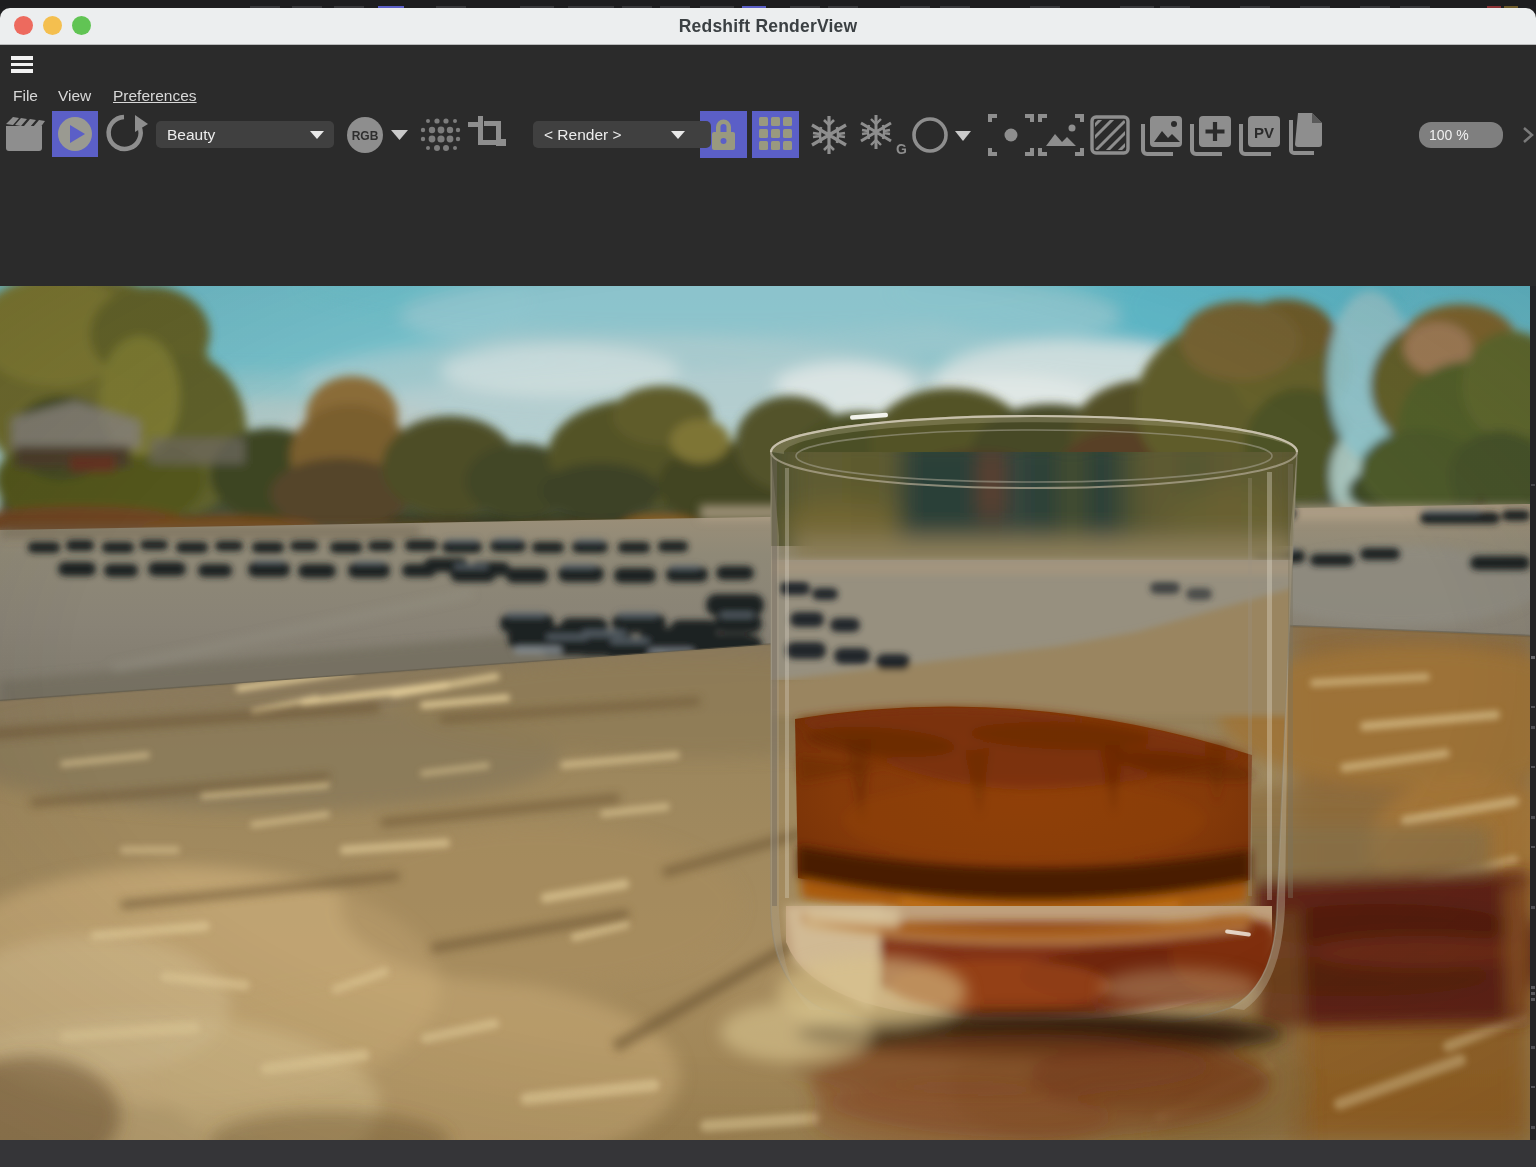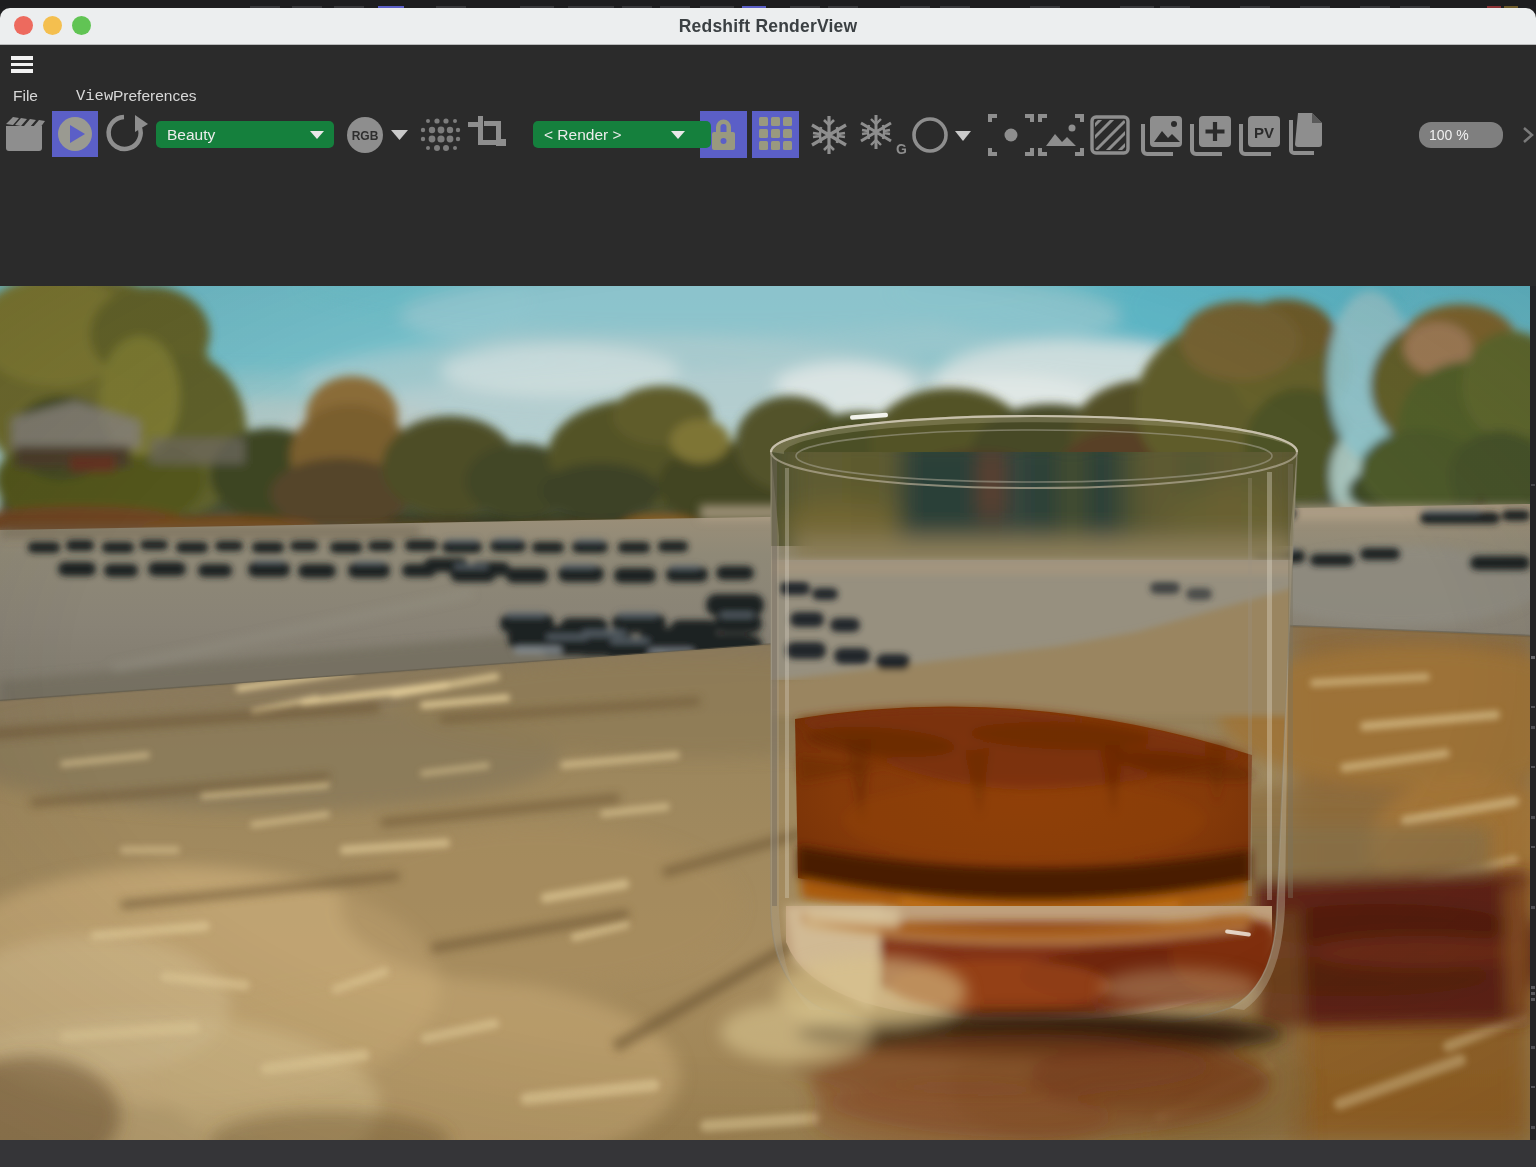--- a/index.html
+++ b/index.html
@@ -5,21 +5,21 @@
 html,body{margin:0;padding:0;width:1536px;height:1167px;overflow:hidden;background:#2b2b2b;font-family:"Liberation Sans",sans-serif;}
 #topstrip{position:absolute;left:0;top:0;width:1536px;height:8px;background:#1d1d1f;}
 #titlebar{position:absolute;left:0;top:8px;width:1536px;height:36px;background:#eceeef;border-bottom:1px solid #b9babb;border-radius:10px 10px 0 0;}
 .tl{position:absolute;top:8px;width:19px;height:19px;border-radius:50%;}
 #title{position:absolute;left:0;top:8px;width:1536px;text-align:center;font-weight:bold;font-size:17.5px;color:#3b4043;letter-spacing:0.2px;}
 #panel{position:absolute;left:0;top:45px;width:1536px;height:265px;background:#2b2b2b;}
 #hamb{position:absolute;left:11px;top:11px;width:22px;height:17px;}
 #hamb div{height:3.6px;background:#f2f2f2;margin-bottom:3px;}
 #menus{position:absolute;left:13px;top:42px;color:#d8d8d8;font-size:15.5px;}
 #menus span{margin-right:0px;}
-.drop{position:absolute;top:76px;height:27px;background:#15803d;border-radius:5px;color:#ececec;font-size:15.5px;line-height:27px;padding-left:11px;box-sizing:border-box;}
+.drop{position:absolute;top:76px;height:27px;background:#404040;border-radius:5px;color:#ececec;font-size:15.5px;line-height:27px;padding-left:11px;box-sizing:border-box;}
 .caret{position:absolute;width:0;height:0;border-left:7px solid transparent;border-right:7px solid transparent;border-top:8px solid #e8e8e8;}
 #zoombox{position:absolute;top:77px;left:1419px;width:84px;height:26px;background:#7f7f7f;border-radius:12px;color:#f0f0f0;font-size:14px;line-height:26px;padding-left:10px;box-sizing:border-box;}
 #render{position:absolute;left:0;top:286px;width:1530px;height:854px;}
 #rightsliver{position:absolute;left:1530px;top:286px;width:6px;height:854px;background:#252527;}
 #bottombar{position:absolute;left:0;top:1140px;width:1536px;height:27px;background:#353538;}
 </style>
 </head>
 <body>
 <div id="topstrip">
 <svg width="1536" height="8" xmlns="http://www.w3.org/2000/svg">
@@ -59,22 +59,22 @@
   <div id="title">Redshift RenderView</div>
 </div>
 <div id="panel">
   <div id="hamb">
       <div></div>
       <div></div>
       <div></div>
     </div>
   <div id="menus">
       <span style="position:absolute;left:0px;">File</span>
-      <span style="position:absolute;left:63px;font-family:Liberation Mono, monospace;">View</span>
-      <span style="position:absolute;left:100px;">Preferences</span>
+      <span style="position:absolute;left:45px;">View</span>
+      <span style="position:absolute;left:100px;text-decoration:underline;">Preferences</span>
     </div>
   <div id="toolbar">
   <svg width="1536" height="70" style="position:absolute;left:0;top:59px;" xmlns="http://www.w3.org/2000/svg">
     <g fill="#8e8e8e" stroke="none">
 
       <path d="M6 22 h36 v22 a3 3 0 0 1 -3 3 H9 a3 3 0 0 1 -3 -3 z"></path>
       <path d="M6 20 l7 -7 6 1 -6 7 z M15 21 l6 -7 6 1 -6 7 z M24 22 l6 -7 6 1 -6 7 z M33 23 l6 -7 6 1 -5 7 z"></path>
 
       <rect x="52" y="7" width="46" height="46" fill="#5b5fc7"></rect>
       <circle cx="75" cy="30" r="17" fill="#9a9a91"></circle>

